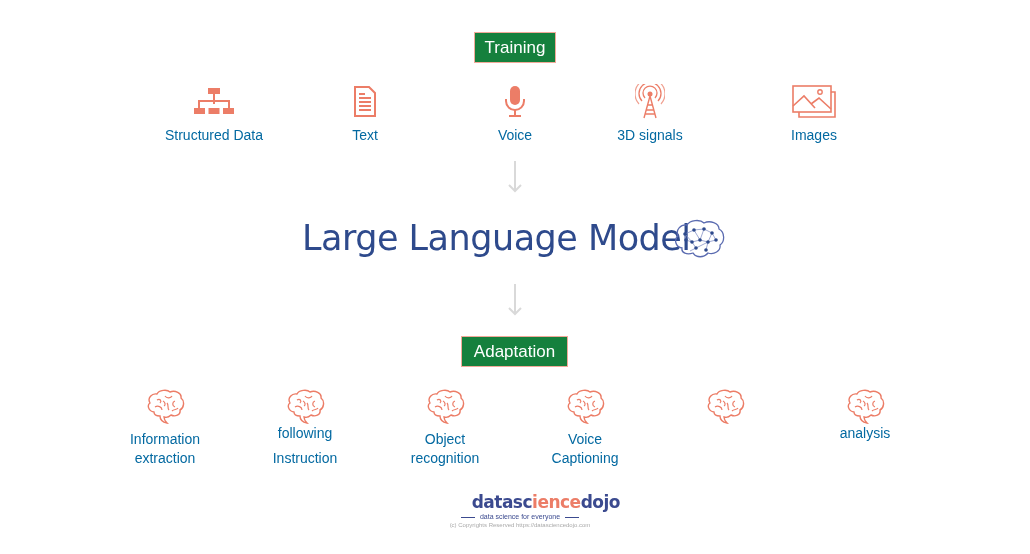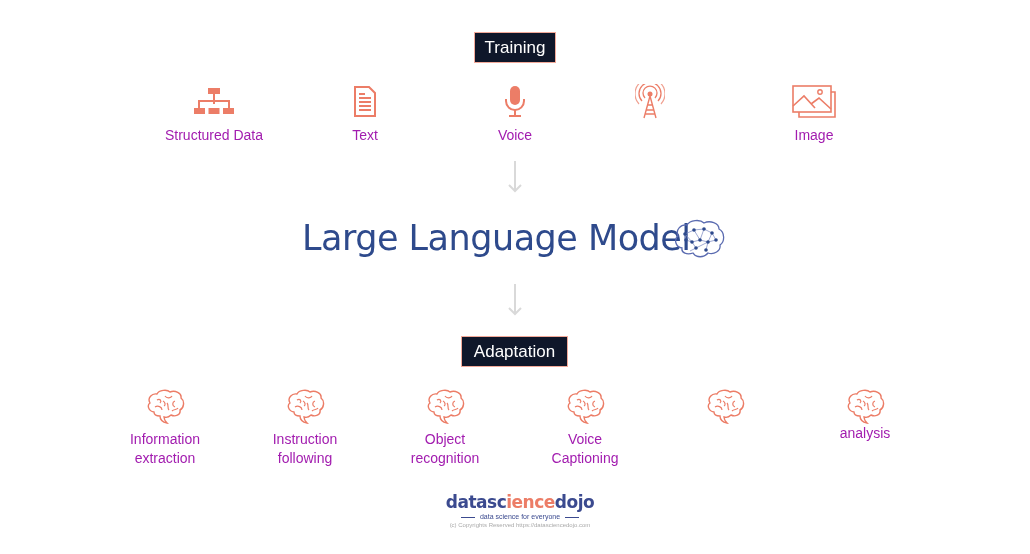--- a/index.html
+++ b/index.html
@@ -1,36 +1,36 @@
 <!DOCTYPE html>
 <html><head>
 <meta charset="utf-8">
 <style>
   html, body { margin: 0; padding: 0; }
   body {
     width: 1030px; height: 554px; background: #ffffff; position: relative; overflow: hidden;
     font-family: "Liberation Sans", "DejaVu Sans", sans-serif;
   }
   .badge {
-    position: absolute; background: #0f172a; color: #ffffff; font-size: 17px;
+    position: absolute; background: #15803d; color: #ffffff; font-size: 17px;
     padding: 0 6px; height: 29px; line-height: 29px; text-align: center;
     box-shadow: 0 0 0 1px #f2a999;
   }
   .item {
-    position: absolute; width: 140px; text-align: center; color: #a21caf; font-size: 14px;
+    position: absolute; width: 140px; text-align: center; color: #0369a1; font-size: 14px;
   }
   .item .icon { display: block; margin: 0 auto; height: 36px; }
   .item .label { display: block; margin-top: 6px; line-height: 19px; }
   .arrow { position: absolute; width: 14px; }
   .title {
     position: absolute; left: 302px; top: 218px; font-size: 35px; color: #2e4a8c; white-space: nowrap;
     font-family: "DejaVu Sans", sans-serif; letter-spacing: -0.5px;
   }
   .logo { position: absolute; left: 420px; top: 492px; width: 200px; text-align: center; }
-  .logo .brand { font-size: 17px; font-weight: bold; font-family: "DejaVu Sans", sans-serif; letter-spacing: -0.5px; }
+  .logo .brand { font-size: 17px; font-weight: bold; font-family: "DejaVu Sans", sans-serif; letter-spacing: -0.5px; text-align: right; }
   .logo .brand .a { color: #3b4a8f; }
   .logo .brand .b { color: #ec7d67; }
   .logo .tag { font-size: 7px; color: #3b4a8f; margin-top: 1px; }
   .logo .tag:before, .logo .tag:after { content: ""; display: inline-block; width: 14px; height: 1px; background: #3b4a8f; vertical-align: middle; margin: 0 5px; }
   .logo .copy { font-size: 6px; color: #aaaaaa; margin-top: 2px; }
 </style>
 </head>
 <body>
 
 <div class="badge" style="left:475px; top:33px; width:68px;">Training</div>
@@ -72,30 +72,31 @@
 </div>
 
 <div class="item" style="left:580px; top:84px;">
   <svg class="icon" width="30" height="36" viewBox="0 0 30 36">
     <circle cx="15" cy="10" r="2.5" fill="#ec7d67"></circle>
     <path d="M10 14 A7 7 0 1 1 20 14" fill="none" stroke="#ec7d67" stroke-width="1.3"></path>
     <path d="M7 17 A11 11 0 1 1 23 17" fill="none" stroke="#ec7d67" stroke-width="1.3"></path>
     <path d="M4 20 A15 15 0 1 1 26 20" fill="none" stroke="#f0a090" stroke-width="1.2"></path>
     <path d="M15 12 L9 34 M15 12 L21 34 M11 26 H19 M12 21 H18 M10 30 H20" fill="none" stroke="#ec7d67" stroke-width="1.4"></path>
   </svg>
+  <span class="label">3D signals</span>
 </div>
 
 <div class="item" style="left:744px; top:84px;">
   <svg class="icon" width="46" height="36" viewBox="0 0 46 36">
     <rect x="2" y="2" width="38" height="26" fill="none" stroke="#ec7d67" stroke-width="1.6"></rect>
     <path d="M40 8 H44 V33 H8 V28" fill="none" stroke="#ec7d67" stroke-width="1.6"></path>
     <path d="M2 22 L13 12 L24 24 M20 20 L28 14 L40 25" fill="none" stroke="#ec7d67" stroke-width="1.6"></path>
     <circle cx="29" cy="8" r="2.2" fill="none" stroke="#ec7d67" stroke-width="1.4"></circle>
   </svg>
-  <span class="label">Image</span>
+  <span class="label">Images</span>
 </div>
 
 <svg class="arrow" style="left:508px; top:160px;" width="14" height="34" viewBox="0 0 14 34">
   <path d="M7 1 V31 M1 25 L7 31 L13 25" fill="none" stroke="#d9d9d9" stroke-width="2"></path>
 </svg>
 
 <div class="title">Large Language Model</div>
 <svg style="position:absolute; left:672px; top:218px;" width="54" height="42" viewBox="0 0 54 42">
   <path d="M10 30 C3 29 2 21 6 18 C3 12 9 6 15 7 C18 2 28 1 32 5 C38 2 47 5 47 11 C53 14 53 24 48 27 C49 33 42 37 36 35 C32 40 24 40 21 35 C15 37 9 35 10 30 Z" fill="none" stroke="#5a6bb0" stroke-width="1.3"></path>
   <g stroke="#8894c8" stroke-width="0.8" fill="none">
@@ -137,22 +138,22 @@
       <use href="#brain"></use>
     </svg>
   <span class="label">Information</span>
   <span class="label" style="margin-top:0">extraction</span>
 </div>
 
 <div class="item" style="left:235px; top:388px;">
   <svg class="icon" width="40" height="36" viewBox="0 0 40 36">
       <use href="#brain"></use>
     </svg>
+  <span class="label" style="margin-top:0">following</span>
   <span class="label">Instruction</span>
-  <span class="label" style="margin-top:0">following</span>
 </div>
 
 <div class="item" style="left:375px; top:388px;">
   <svg class="icon" width="40" height="36" viewBox="0 0 40 36">
       <use href="#brain"></use>
     </svg>
   <span class="label">Object</span>
   <span class="label" style="margin-top:0">recognition</span>
 </div>
 

